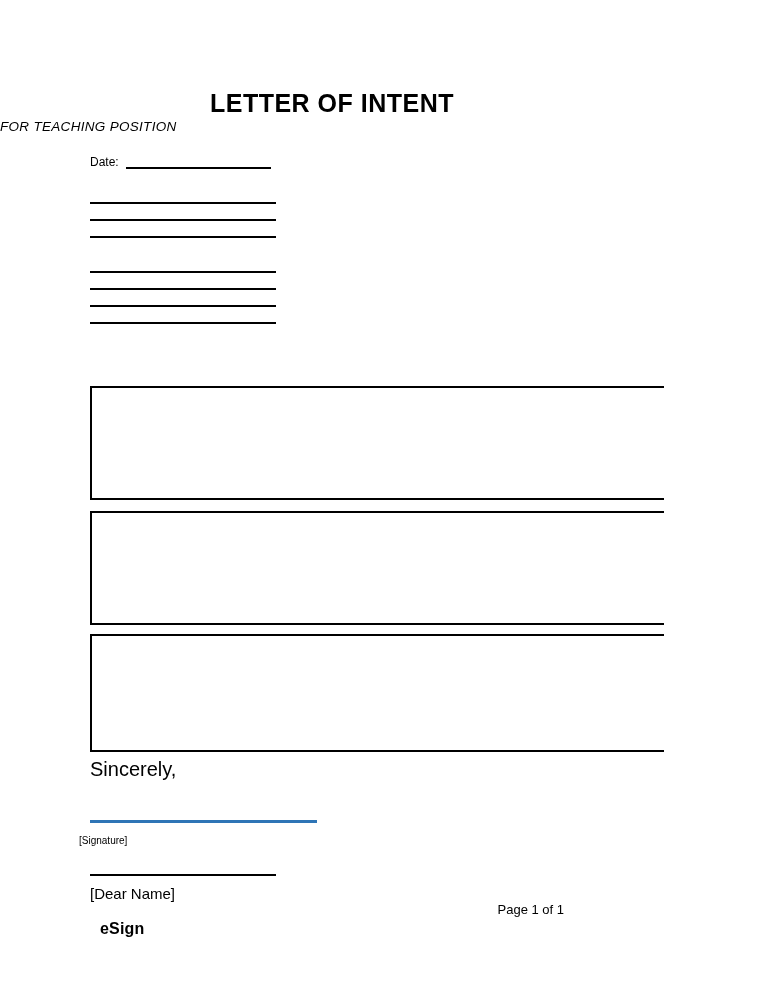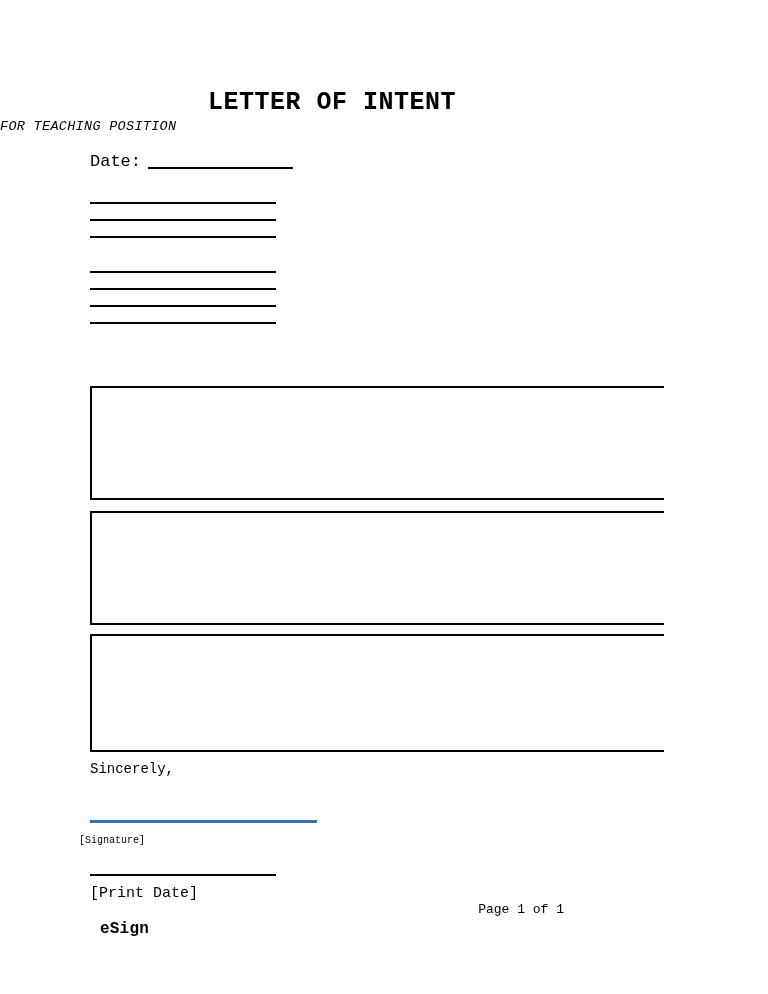--- a/index.html
+++ b/index.html
@@ -1,46 +1,46 @@
 <!DOCTYPE html>
 <html><head>
 <meta charset="utf-8">
 <style>
   html,body{margin:0;padding:0;background:#ffffff;}
   .page{
     position:relative;width:664px;height:994px;background:#ffffff;
-    font-family:Liberation Mono, monospace;color:#000;overflow:hidden;
+    font-family:Liberation Sans, sans-serif;color:#000;overflow:hidden;
   }
   .doc-title{
     position:absolute;left:0;top:90px;width:100%;text-align:center;
     font-weight:bold;font-size:25px;letter-spacing:.5px;line-height:26px;
   }
   .doc-subtitle{
     position:absolute;left:0;top:119px;width:100%;text-align:left;
     font-style:italic;font-size:13.5px;letter-spacing:.3px;line-height:16px;
   }
-  .field-row{position:absolute;display:flex;align-items:flex-end;font-size:17px;line-height:20px;}
+  .field-row{position:absolute;display:flex;align-items:flex-end;font-size:12px;line-height:20px;}
   .date-row{left:90px;top:152px;}
   .blank{height:2px;background:#000;}
   .date-blank{width:145px;margin:0 0 3px 7px;}
   .addr-group{position:absolute;left:90px;display:flex;flex-direction:column;gap:15px;}
   .addr-group .blank{width:186px;}
   .group-sender{top:202px;}
   .group-recipient{top:271px;}
   .dear-row{left:90px;top:358px;}
   .dear-blank{width:190px;margin:0 0 3px 7px;}
   .dear-suffix{margin-left:1px;}
   .para-box{
     position:absolute;left:90px;width:596px;border:2px solid #000;
     box-sizing:border-box;background:#fff;
   }
   .box-1{top:386px;height:114px;}
   .box-2{top:511px;height:114px;}
   .box-3{top:634px;height:118px;}
-  .closing{position:absolute;left:90px;top:760px;font-size:14px;line-height:18px;}
+  .closing{position:absolute;left:90px;top:760px;font-size:20px;line-height:18px;}
   .sig-line{position:absolute;left:90px;top:820px;width:227px;height:3px;background:#2e75b6;}
   .sig-label{position:absolute;left:79px;top:832px;font-size:10px;line-height:18px;}
   .print-line{position:absolute;left:90px;top:874px;width:186px;height:2px;background:#000;}
   .print-label{position:absolute;left:90px;top:885px;font-size:15px;line-height:18px;}
   .footer-brand{position:absolute;left:100px;top:918px;font-size:16px;font-weight:bold;letter-spacing:.2px;line-height:22px;}
   .footer-page{position:absolute;right:100px;top:902px;font-size:13px;line-height:16px;}
 </style>
 </head>
 <body>
 
@@ -71,18 +71,18 @@
   <div class="para-box box-1"></div>
   <div class="para-box box-2"></div>
   <div class="para-box box-3"></div>
 
   <div class="closing">Sincerely,</div>
 
   <div class="sig-line" style="background: rgb(46, 117, 182);"></div>
   <div class="sig-label">[Signature]</div>
 
   <div class="print-line"></div>
-  <div class="print-label">[Print Date]</div>
+  <div class="print-label">[Dear Name]</div>
 
   <div class="footer-brand">eSign</div>
   <div class="footer-page">Page 1 of 1</div>
 
 </div>
 
 </body></html>

